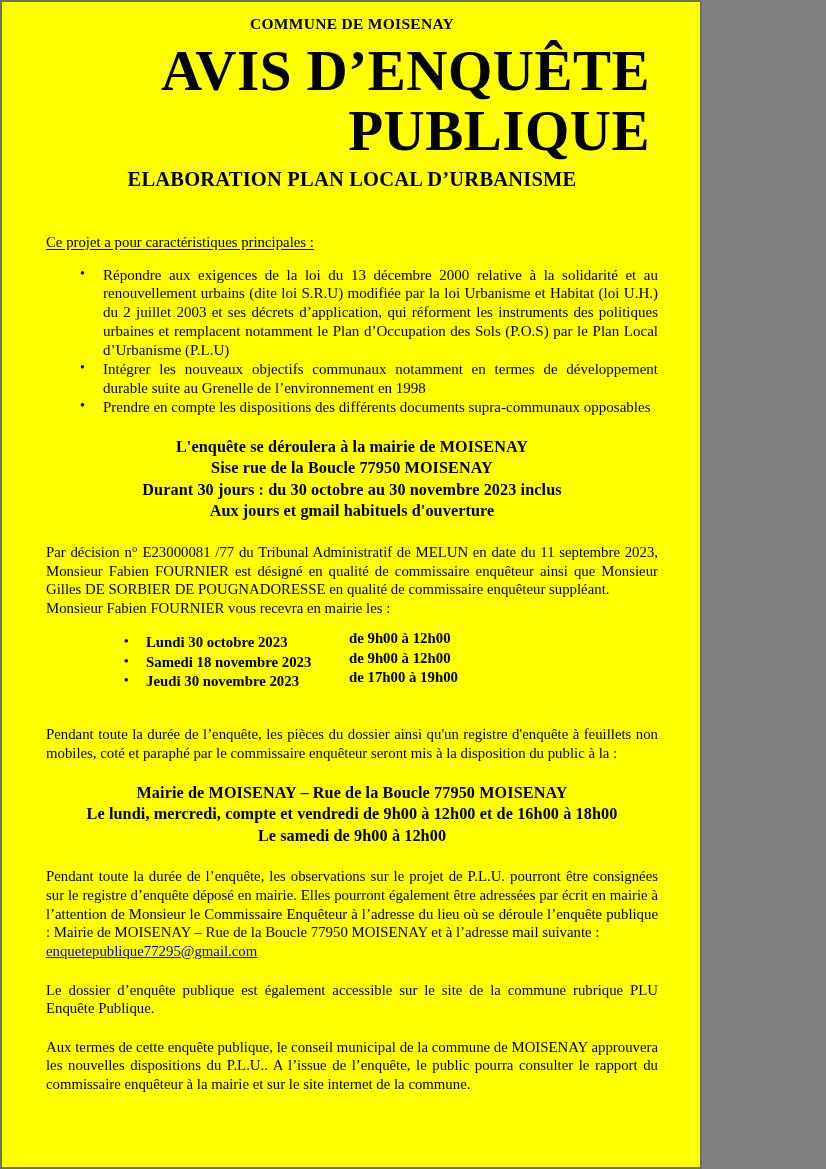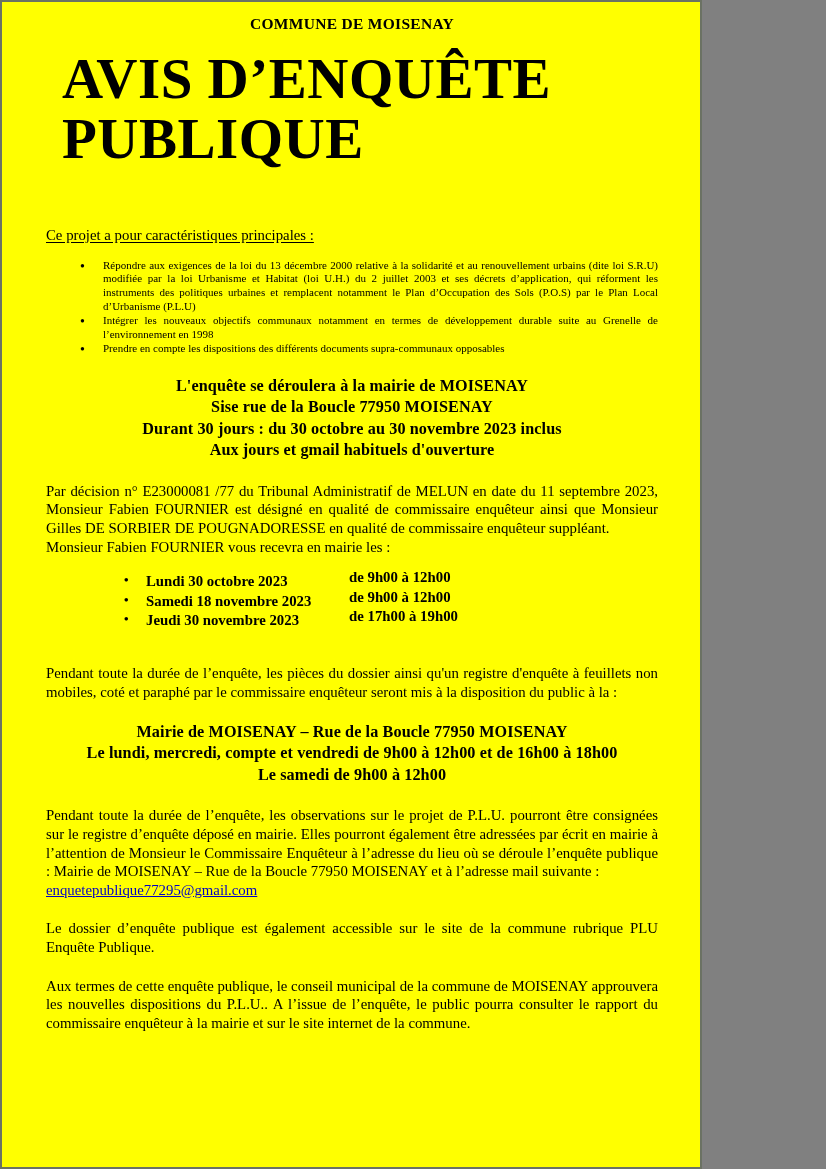--- a/index.html
+++ b/index.html
@@ -25,26 +25,26 @@
   
   .commune {
     text-align: center;
     font-weight: bold;
     font-size: 15.5px;
     letter-spacing: 0.3px;
     line-height: 1.25;
     margin: 6px 0 2px 0;
   }
   .title {
-    text-align: left;
+    text-align: right;
     font-weight: bold;
     font-size: 57px;
     line-height: 1.04;
     letter-spacing: 0.5px;
-    margin: 16px;
+    margin: 8px;
   }
   .subtitle {
     text-align: center;
     font-weight: bold;
     font-size: 20.5px;
     letter-spacing: 0.2px;
     margin: 6px 0 0 0;
   }
 
   
@@ -73,21 +73,21 @@
 
   
   ul.bullets {
     margin: 0;
     padding: 0 0 0 0;
     list-style: none;
   }
   ul.bullets > li {
     position: relative;
     padding-left: 57px;
-    font-size: 11px;
+    font-size: 15px;
     line-height: 1.26;
     text-align: justify;
     margin: 0;
   }
   ul.bullets > li::before {
     content: "\2022";
     position: absolute;
     left: 34px;
     top: -1px;
     font-size: 14px;
@@ -150,20 +150,21 @@
 <div class="page">
   <div class="inner">
 
     <div class="commune">COMMUNE DE MOISENAY</div>
 
     <h1 class="title">
       <span>AVIS D’ENQUÊTE</span><br>
       <span>PUBLIQUE</span>
     </h1>
 
+    <div class="subtitle">ELABORATION PLAN LOCAL D’URBANISME</div>
 
     <div class="gap-26"></div>
 
 
     <div class="gap-16"></div>
 
     <p class="para-left underlined">Ce projet a pour caractéristiques principales :</p>
 
     <div class="gap-14"></div>
 

